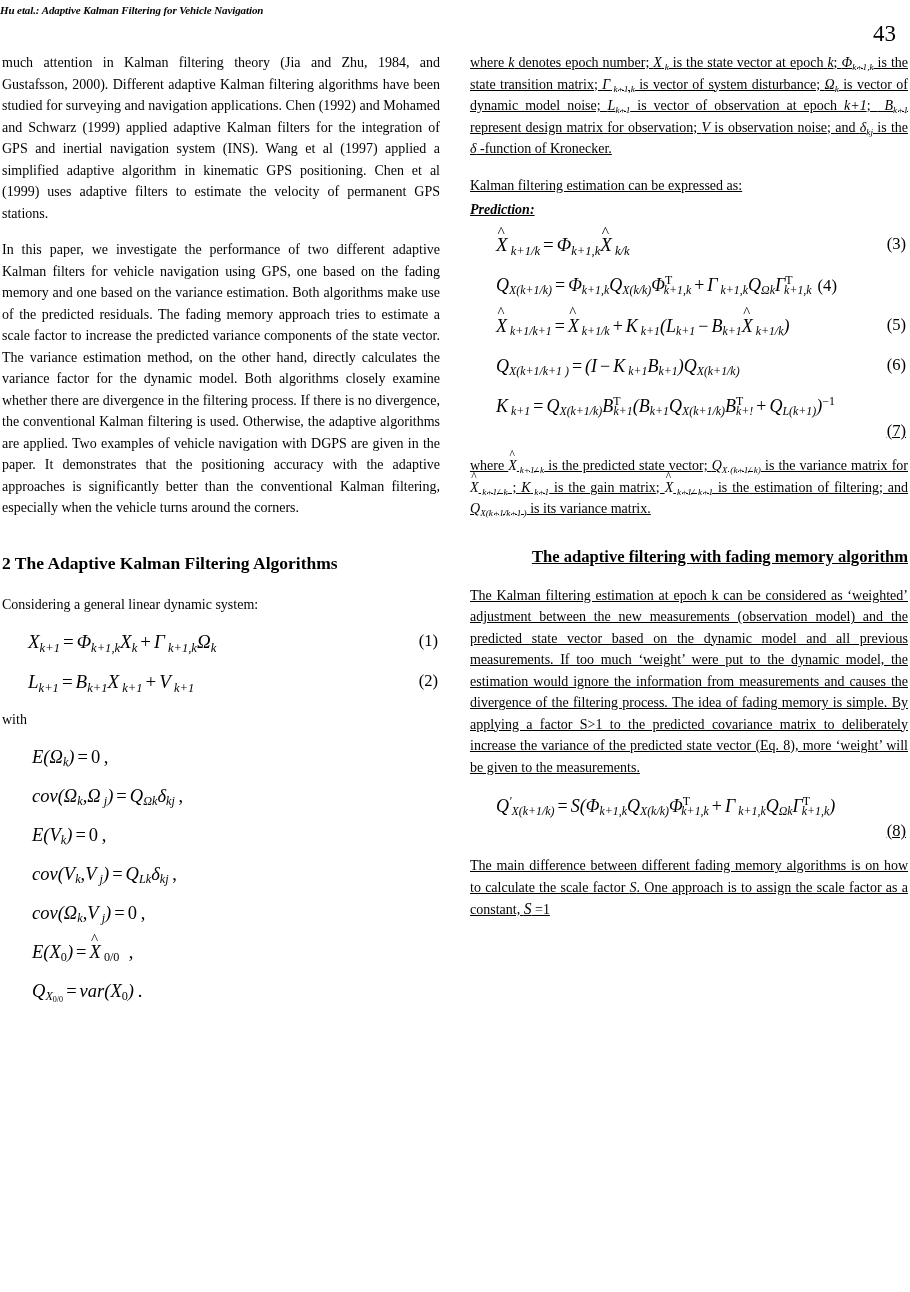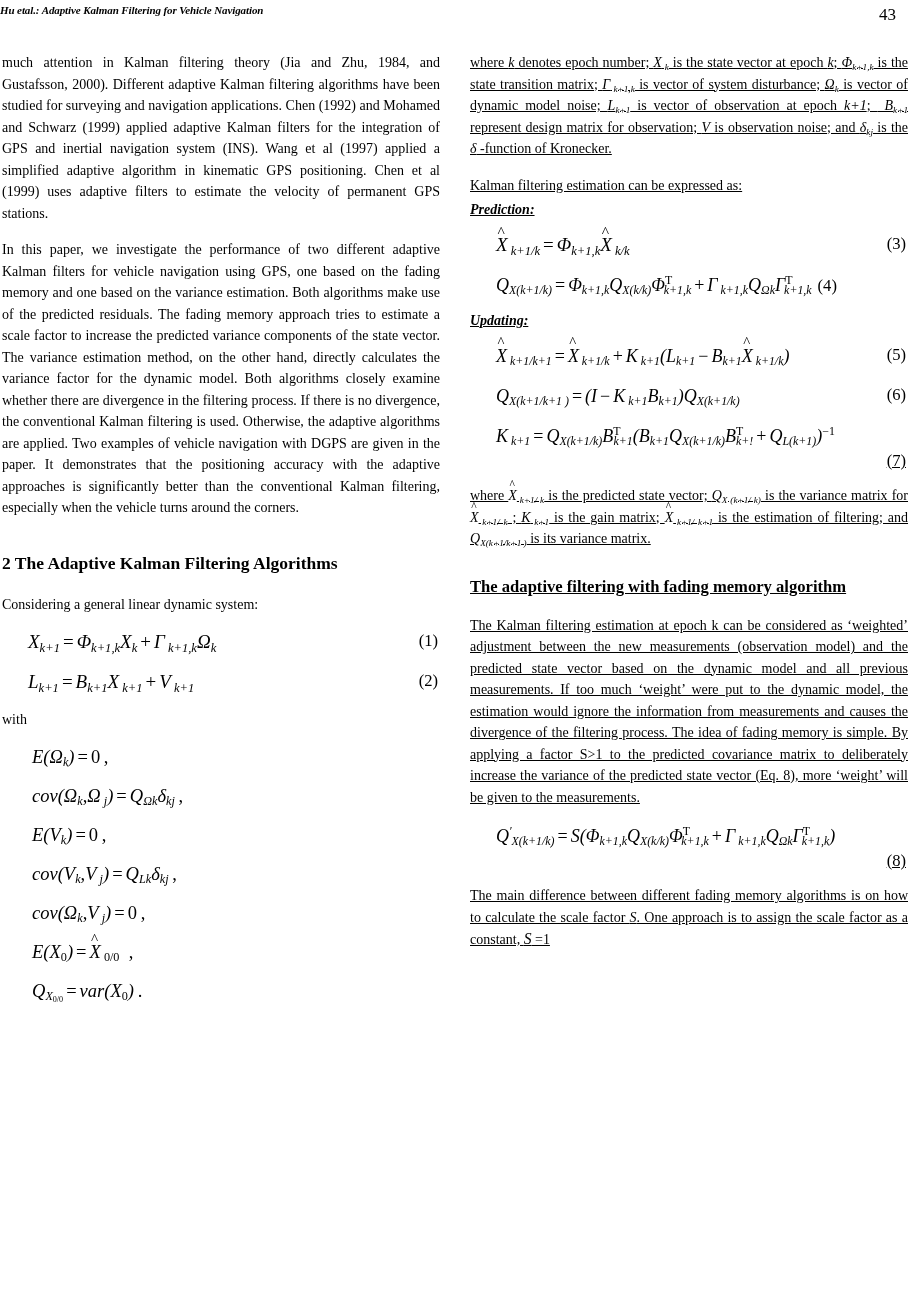--- a/index.html
+++ b/index.html
@@ -26,22 +26,22 @@
     left: 0; right: 0;
     top: 4px;
     text-align: left;
     font-weight: bold;
     font-style: italic;
     font-size: 11px;
     letter-spacing: -0.1px;
   }
   .runhead-page {
     position: absolute;
-    right: 14px; top: 5px;
-    font-size: 17px;
+    right: 14px; top: 21px;
+    font-size: 23px;
   }
 
   
   .cols {
     position: absolute;
     top: 52px;
     left: 2px;
     width: 906px;
   }
   .col {
@@ -66,20 +66,21 @@
     margin: 34px 0 20px 0;
     font-size: 17.5px;
     font-weight: bold;
     line-height: 21px;
   }
   h3.subsection {
     margin: 26px 0 18px 0;
     font-size: 16.6px;
     font-weight: bold;
     line-height: 21px;
+    text-align: right;
   }
   .runin-bold-italic {
     font-weight: bold;
     font-style: italic;
     font-size: 14px;
     margin: 6px 0 4px 0;
   }
 
   
   .math {
@@ -230,21 +231,20 @@
 
     <div class="eqrow">
       <span class="eqbody math"><span class="hat"><span class="hatmark">^</span><span class="mi">X</span></span><sub>&nbsp;k+1/k</sub><span class="mop">=</span><span class="mi">Φ</span><sub>k+1,k</sub><span class="hat"><span class="hatmark">^</span><span class="mi">X</span></span><sub>&nbsp;k/k</sub></span>
       <span class="eqnum">(3)</span>
     </div>
 
     <div class="eqrow">
       <span class="eqbody small math"><span class="mi">Q</span><sub><span class="mi">X(k+1/k)</span></sub><span class="mop">=</span><span class="mi">Φ</span><sub>k+1,k</sub><span class="mi">Q</span><sub><span class="mi">X(k/k)</span></sub><span class="mi">Φ</span><sup class="up">T</sup><sub style="margin-left:-0.72em">k+1,k</sub><span class="mop">+</span><span class="mi">Γ</span><sub>&nbsp;k+1,k</sub><span class="mi">Q</span><sub>Ωk</sub><span class="mi">Γ</span><sup class="up">T</sup><sub style="margin-left:-0.7em">k+1,k</sub><span class="eqnum inline">(4)</span></span>
     </div>
 
-    <div class="runin-bold-italic">Updating:</div>
 
     <div class="eqrow">
       <span class="eqbody small math"><span class="hat"><span class="hatmark">^</span><span class="mi">X</span></span><sub>&nbsp;k+1/k+1</sub><span class="mop">=</span><span class="hat"><span class="hatmark">^</span><span class="mi">X</span></span><sub>&nbsp;k+1/k</sub><span class="mop">+</span><span class="mi">K</span><sub>&nbsp;k+1</sub>(<span class="mi">L</span><sub>k+1</sub><span class="mop">−</span><span class="mi">B</span><sub>k+1</sub><span class="hat"><span class="hatmark">^</span><span class="mi">X</span></span><sub>&nbsp;k+1/k</sub>)</span>
       <span class="eqnum">(5)</span>
     </div>
 
     <div class="eqrow">
       <span class="eqbody small math"><span class="mi">Q</span><sub><span class="mi">X(k+1/k+1 )</span></sub><span class="mop">=</span>(<span class="mi">I</span><span class="mop">−</span><span class="mi">K</span><sub>&nbsp;k+1</sub><span class="mi">B</span><sub>k+1</sub>)<span class="mi">Q</span><sub><span class="mi">X(k+1/k)</span></sub></span>
       <span class="eqnum">(6)</span>
     </div>

